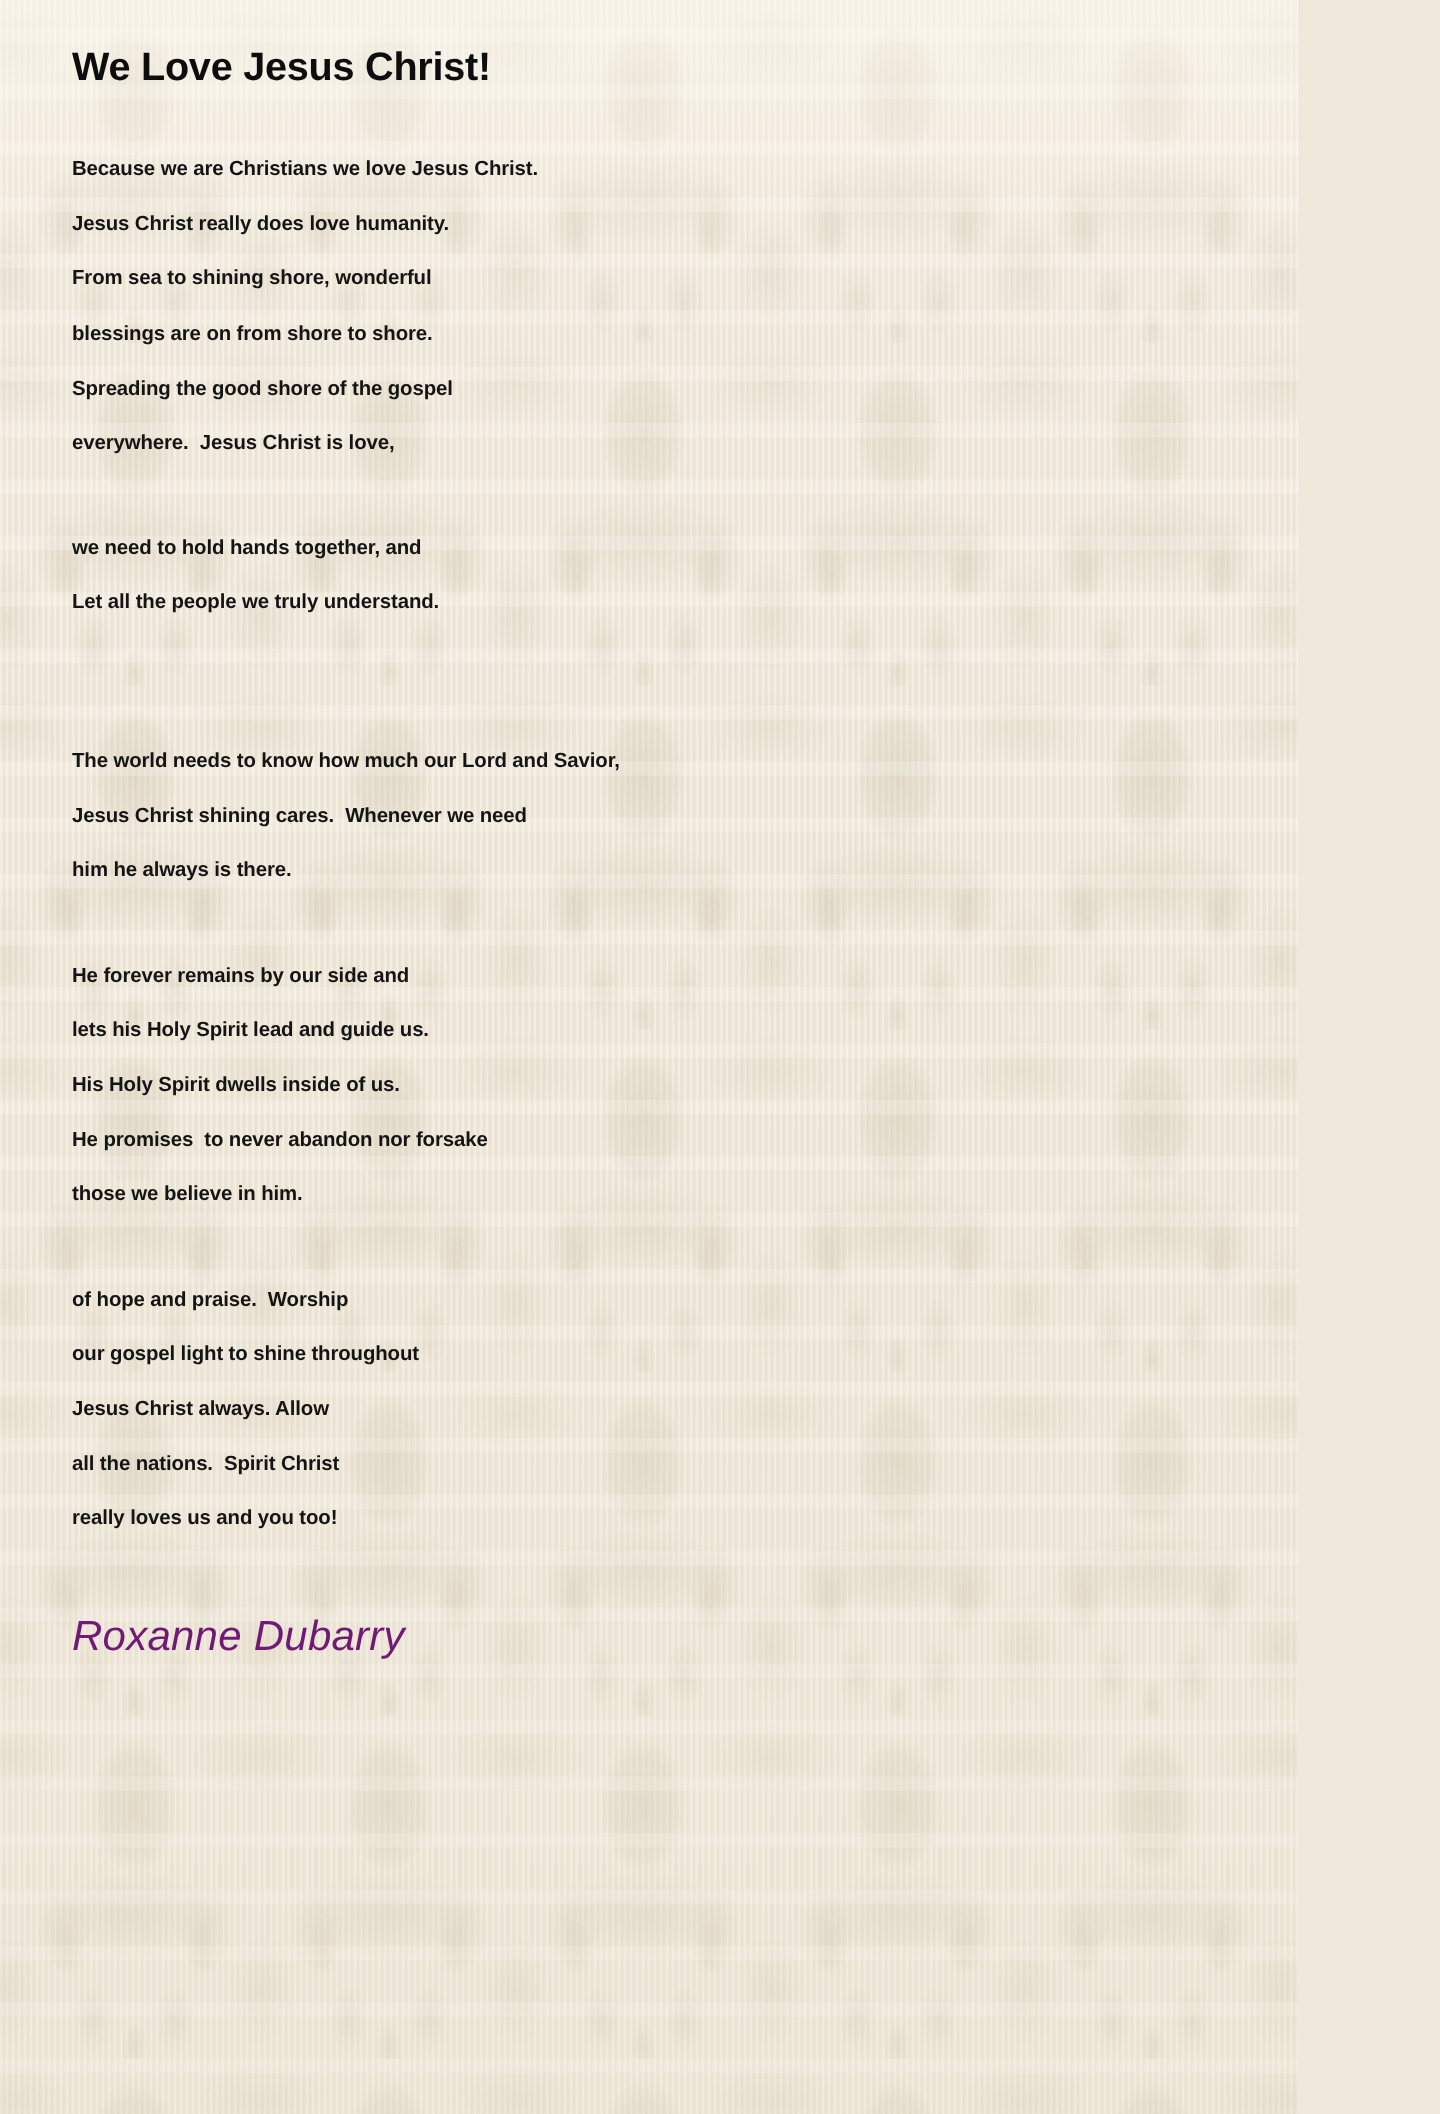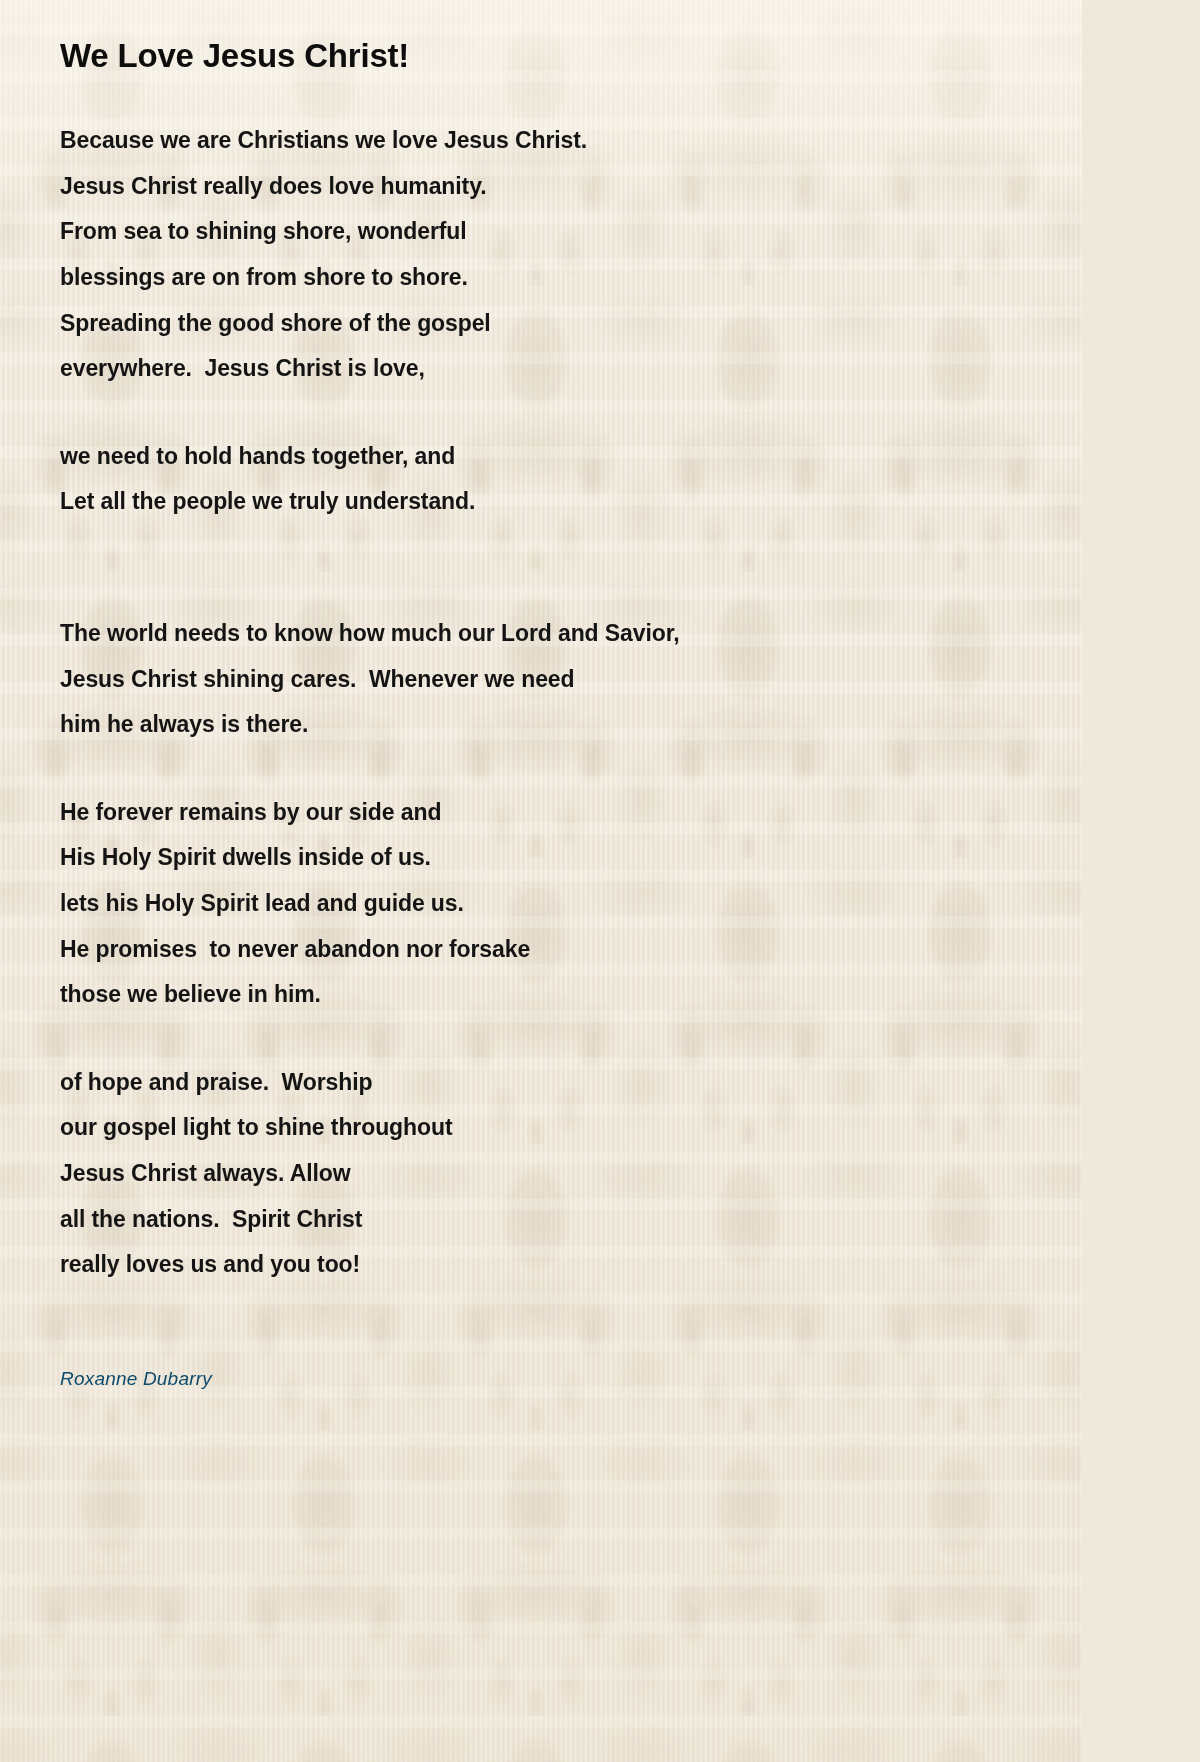--- a/index.html
+++ b/index.html
@@ -95,33 +95,33 @@
     margin: 0 0 44px 0;
     line-height: 1.1;
   }
   .stanza {
     margin: 0 0 42px 0;
   }
   .stanza.gap-large {
     margin-bottom: 86px;
   }
   .line {
-    font-size: 23px;
+    font-size: 17px;
     font-weight: bold;
     color: #141414;
     line-height: 45.6px;
     white-space: pre;
     letter-spacing: -0.1px;
   }
   .author {
-    margin-top: 80px;
-    font-size: 19px;
+    margin-top: 56px;
+    font-size: 35px;
     font-style: italic;
     font-weight: normal;
-    color: #0c4a6e;
+    color: #701a75;
     letter-spacing: 0.2px;
   }
 </style>
 </head>
 <body>
 
 <div class="page">
 
   <div class="bg-layer bg-stripes"></div>
   <div class="bg-layer bg-damask"></div>
@@ -148,22 +148,22 @@
     </div>
 
     <div class="stanza">
       <div class="line">The world needs to know how much our Lord and Savior,</div>
       <div class="line">Jesus Christ shining cares.  Whenever we need</div>
       <div class="line">him he always is there.</div>
     </div>
 
     <div class="stanza">
       <div class="line">He forever remains by our side and</div>
+      <div class="line">lets his Holy Spirit lead and guide us.</div>
       <div class="line">His Holy Spirit dwells inside of us.</div>
-      <div class="line">lets his Holy Spirit lead and guide us.</div>
       <div class="line">He promises  to never abandon nor forsake</div>
       <div class="line">those we believe in him.</div>
     </div>
 
     <div class="stanza">
       <div class="line">of hope and praise.  Worship</div>
       <div class="line">our gospel light to shine throughout</div>
       <div class="line">Jesus Christ always. Allow</div>
       <div class="line">all the nations.  Spirit Christ</div>
       <div class="line">really loves us and you too!</div>

